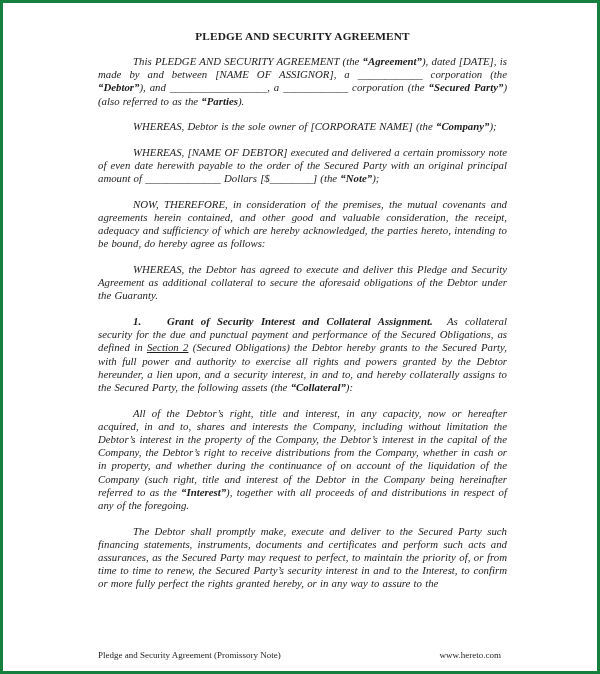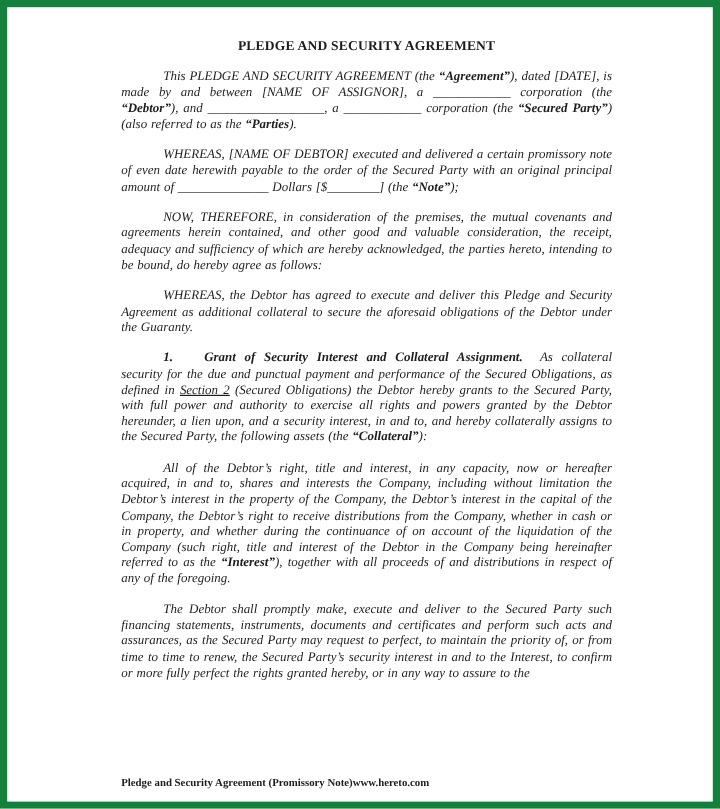--- a/index.html
+++ b/index.html
@@ -5,21 +5,21 @@
   html, body {
     margin: 0;
     padding: 0;
     background: #ffffff;
   }
   .page {
     position: relative;
     width: 600px;
     height: 674px;
     box-sizing: border-box;
-    border: 6px solid #15803d;
+    border: 3px solid #15803d;
     background: #ffffff;
     color: #1d1d1d;
     font-family: "Liberation Serif", "DejaVu Serif", serif;
     overflow: hidden;
   }
   .content {
     position: absolute;
     left: 95px;
     top: 27px;
     width: 409px;
@@ -44,34 +44,35 @@
   .para:last-child { margin-bottom: 0; }
   .b { font-weight: bold; }
   .u { text-decoration: underline; }
   .tab { display: inline-block; width: 26px; }
   .footer {
     position: absolute;
     left: 95px;
     right: 96px;
     bottom: 11px;
     display: flex;
-    justify-content: flex-start;
+    justify-content: space-between;
     align-items: baseline;
     font-size: 9px;
-    font-weight: bold;
+    font-weight: normal;
   }
 </style>
 </head>
 <body>
 
 <div class="page">
   <div class="content">
     <h1 class="title">PLEDGE AND SECURITY AGREEMENT</h1>
     <div>
         <p class="para"><span>This PLEDGE AND SECURITY AGREEMENT (the </span><span class="b">“Agreement”</span><span>), dated [DATE], is made by and between [NAME OF ASSIGNOR], a ____________ corporation (the </span><span class="b">“Debtor”</span><span>), and __________________, a ____________ corporation (the </span><span class="b">“Secured Party”</span><span>) (also referred to as the </span><span class="b">“Parties</span><span>).</span></p>
+        <p class="para"><span>WHEREAS, Debtor is the sole owner of [CORPORATE NAME] (the </span><span class="b">“Company”</span><span>);</span></p>
         <p class="para"><span>WHEREAS, [NAME OF DEBTOR] executed and delivered a certain promissory note of even date herewith payable to the order of the Secured Party with an original principal amount of ______________ Dollars [$________] (the </span><span class="b">“Note”</span><span>);</span></p>
         <p class="para"><span>NOW, THEREFORE, in consideration of the premises, the mutual covenants and agreements herein contained, and other good and valuable consideration, the receipt, adequacy and sufficiency of which are hereby acknowledged, the parties hereto, intending to be bound, do hereby agree as follows:</span></p>
         <p class="para"><span>WHEREAS, the Debtor has agreed to execute and deliver this Pledge and Security Agreement as additional collateral to secure the aforesaid obligations of the Debtor under the Guaranty.</span></p>
         <p class="para"><span class="b">1.</span><span class="tab"></span><span class="b">Grant of Security Interest and Collateral Assignment.</span><span>&nbsp; As collateral security for the due and punctual payment and performance of the Secured Obligations, as defined in </span><span class="u">Section 2</span><span> (Secured Obligations) the Debtor hereby grants to the Secured Party, with full power and authority to exercise all rights and powers granted by the Debtor hereunder, a lien upon, and a security interest, in and to, and hereby collaterally assigns to the Secured Party, the following assets (the </span><span class="b">“Collateral”</span><span>):</span></p>
         <p class="para"><span>All of the Debtor’s right, title and interest, in any capacity, now or hereafter acquired, in and to, shares and interests the Company, including without limitation the Debtor’s interest in the property of the Company, the Debtor’s interest in the capital of the Company, the Debtor’s right to receive distributions from the Company, whether in cash or in property, and whether during the continuance of on account of the liquidation of the Company (such right, title and interest of the Debtor in the Company being hereinafter referred to as the </span><span class="b">“Interest”</span><span>), together with all proceeds of and distributions in respect of any of the foregoing.</span></p>
         <p class="para"><span>The Debtor shall promptly make, execute and deliver to the Secured Party such financing statements, instruments, documents and certificates and perform such acts and assurances, as the Secured Party may request to perfect, to maintain the priority of, or from time to time to renew, the Secured Party’s security interest in and to the Interest, to confirm or more fully perfect the rights granted hereby, or in any way to assure to the</span></p>
       </div>
   </div>
   <div class="footer">
     <span>Pledge and Security Agreement (Promissory Note)</span>

